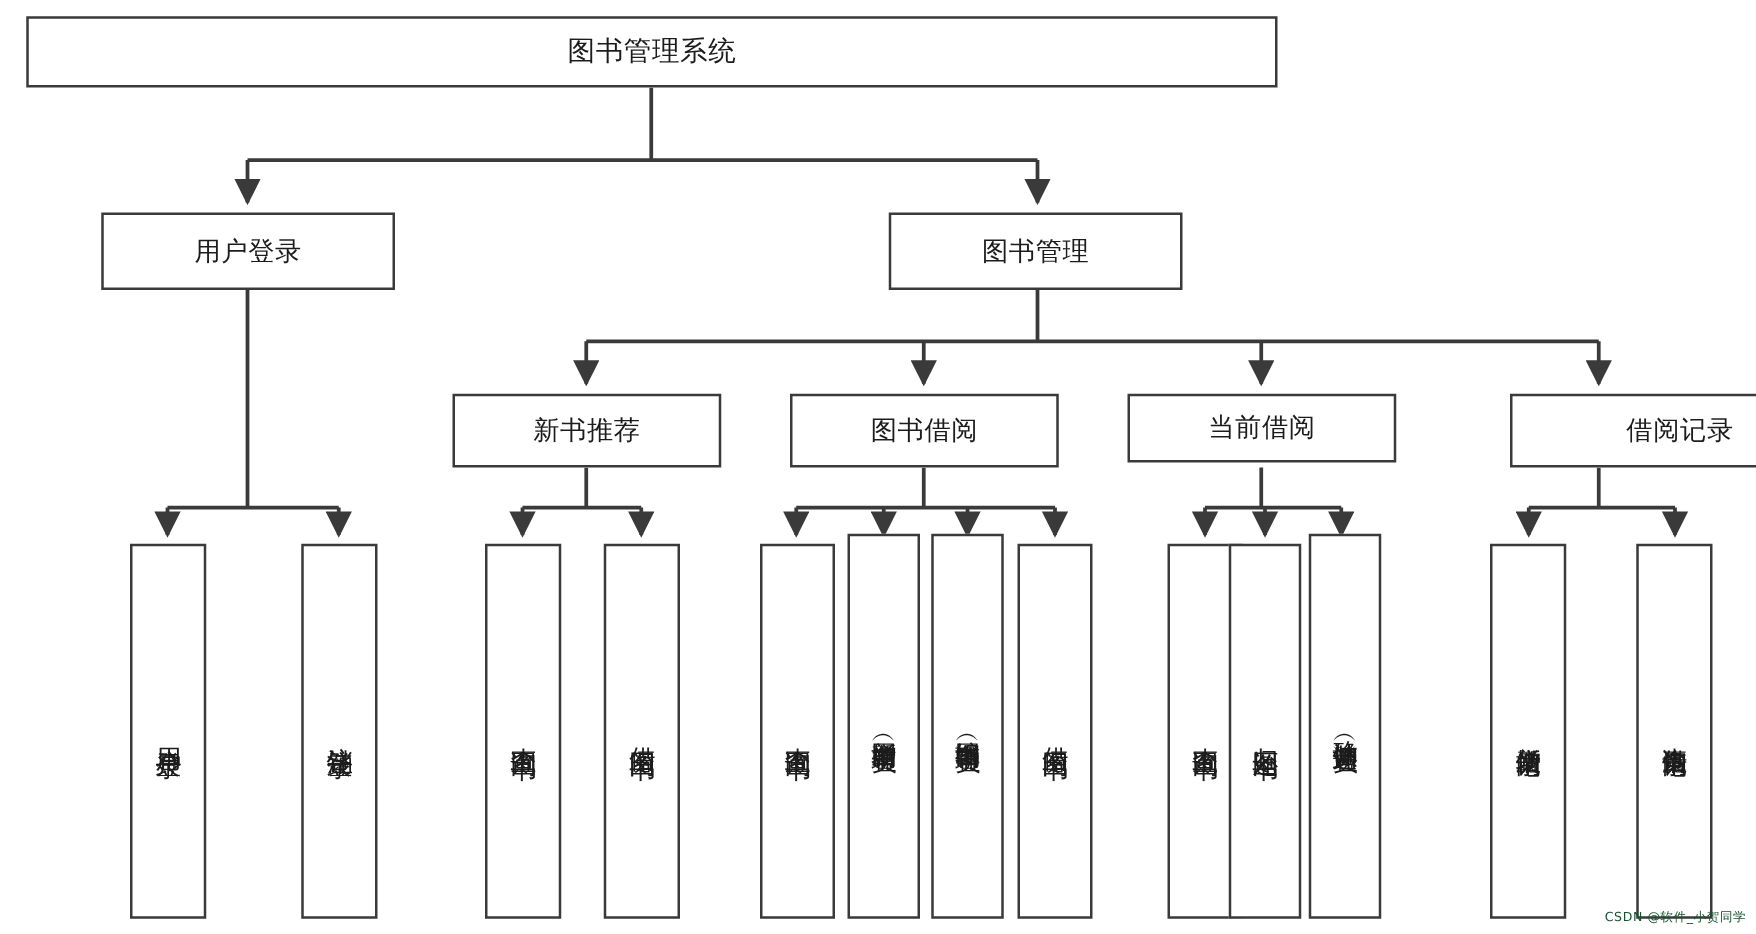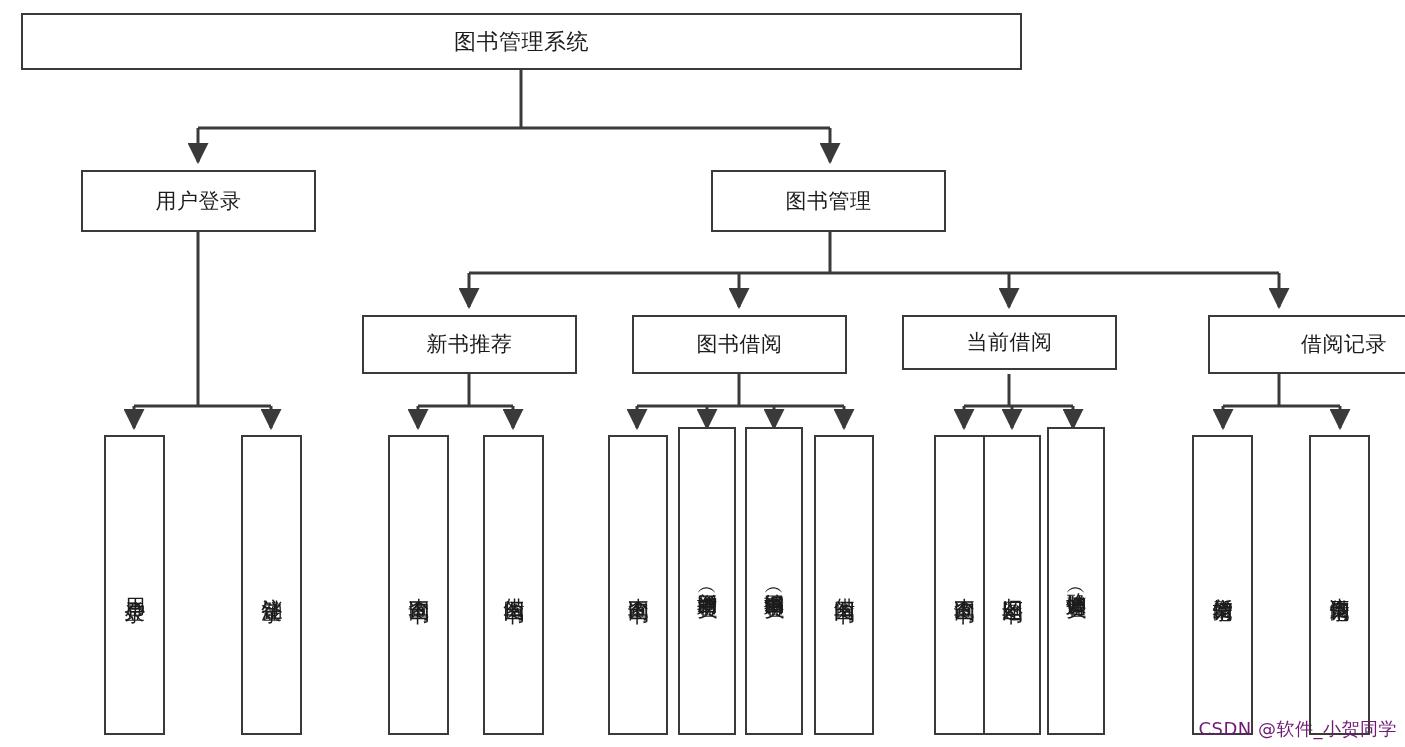--- a/index.html
+++ b/index.html
@@ -57,22 +57,22 @@
     letter-spacing:2px;
     color:#1c1c1c;
     white-space:nowrap;
     display:block;
   }
   .leaf.tall .vlbl{font-size:20px;letter-spacing:1px;}
   #watermark{
     position:absolute;
     right:8px;
     bottom:6px;
-    font-size:18px;
-    color:#701a75;
+    font-size:10px;
+    color:#14532d;
     letter-spacing:.5px;
     z-index:3;
     white-space:nowrap;
   }
 </style>
 </head>
 <body>
 
 <div id="canvas">
 

